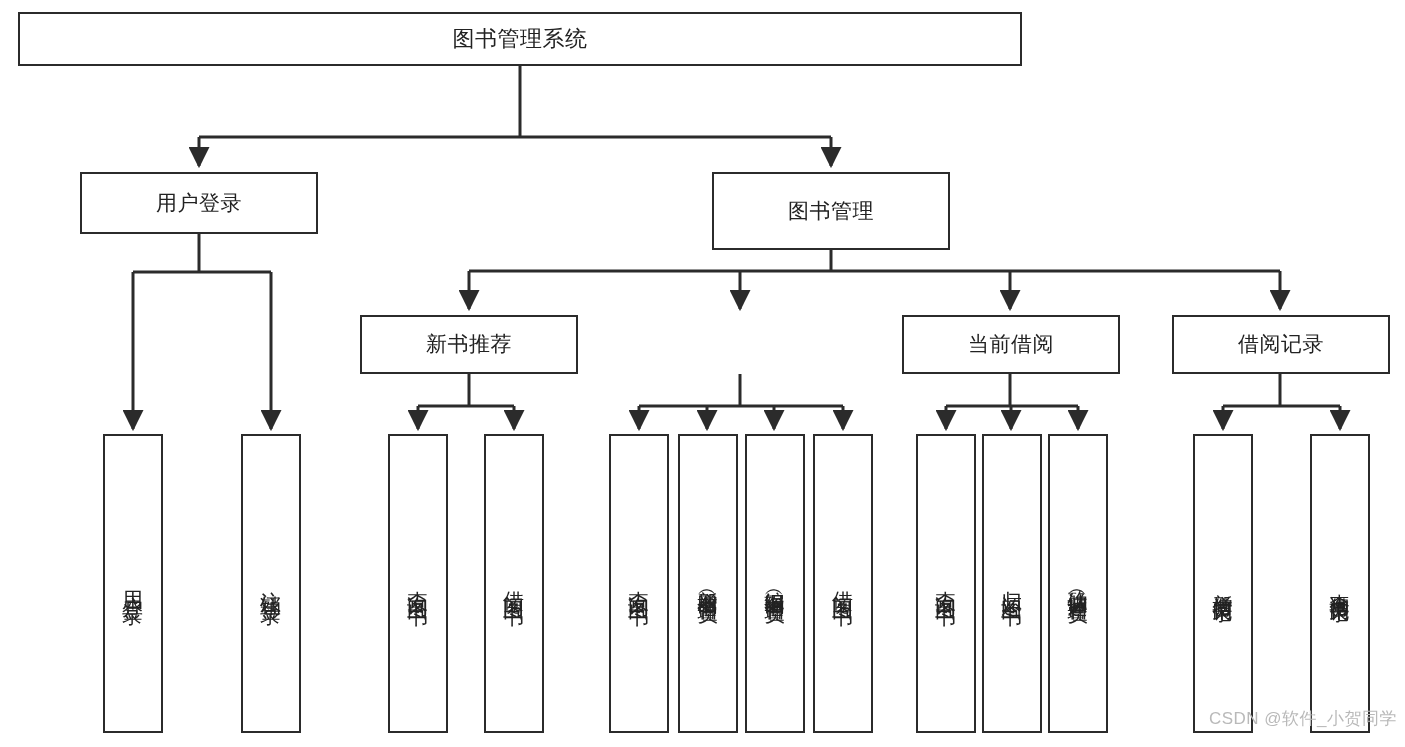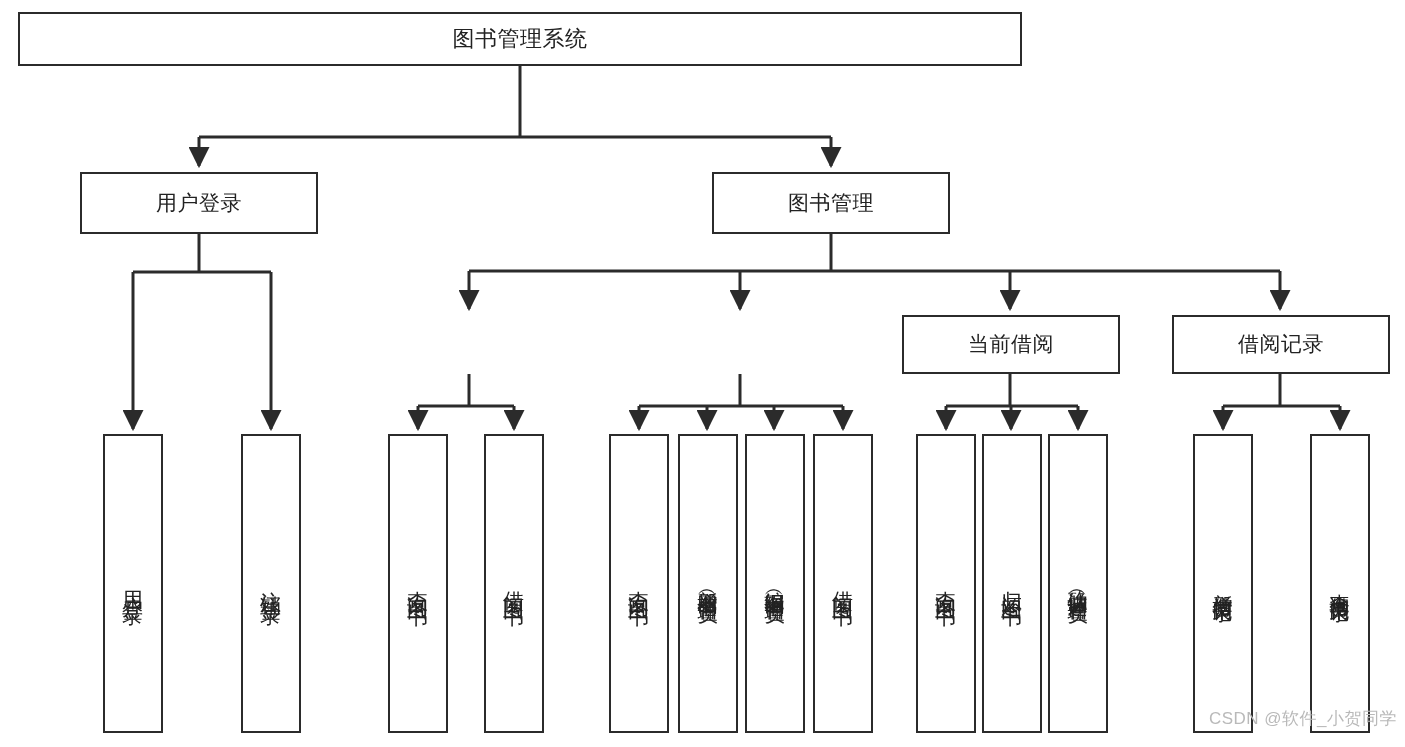--- a/index.html
+++ b/index.html
@@ -133,24 +133,27 @@
     </g>
   </svg>
 
   <div class="node h root" style="left:18px; top:12px; width:1004px; height:54px;font-family:Liberation Serif, serif;">
     <span class="lbl">图书管理系统</span>
   </div>
 
   <div class="node h" style="left:80px; top:172px; width:238px; height:62px;">
     <span class="lbl">用户登录</span>
   </div>
-  <div class="node h" style="left:712px; top:172px; width:238px; height:62px;">
+  <div class="node h" style="left:712px; top:172px; width:238px; height:78px;">
     <span class="lbl">图书管理</span>
   </div>
 
+  <div class="node h" style="left:360px; top:315px; width:218px; height:59px;">
+    <span class="lbl">新书推荐</span>
+  </div>
   <div class="node h" style="left:1172px; top:315px; width:218px; height:59px;">
     <span class="lbl">借阅记录</span>
   </div>
   <div class="node h" style="left:902px; top:315px; width:218px; height:59px;">
     <span class="lbl">当前借阅</span>
   </div>
 
   <div class="node v" style="left:103px; top:434px; width:60px; height:299px;">
     <span class="lbl">用户登录</span>
   </div>

